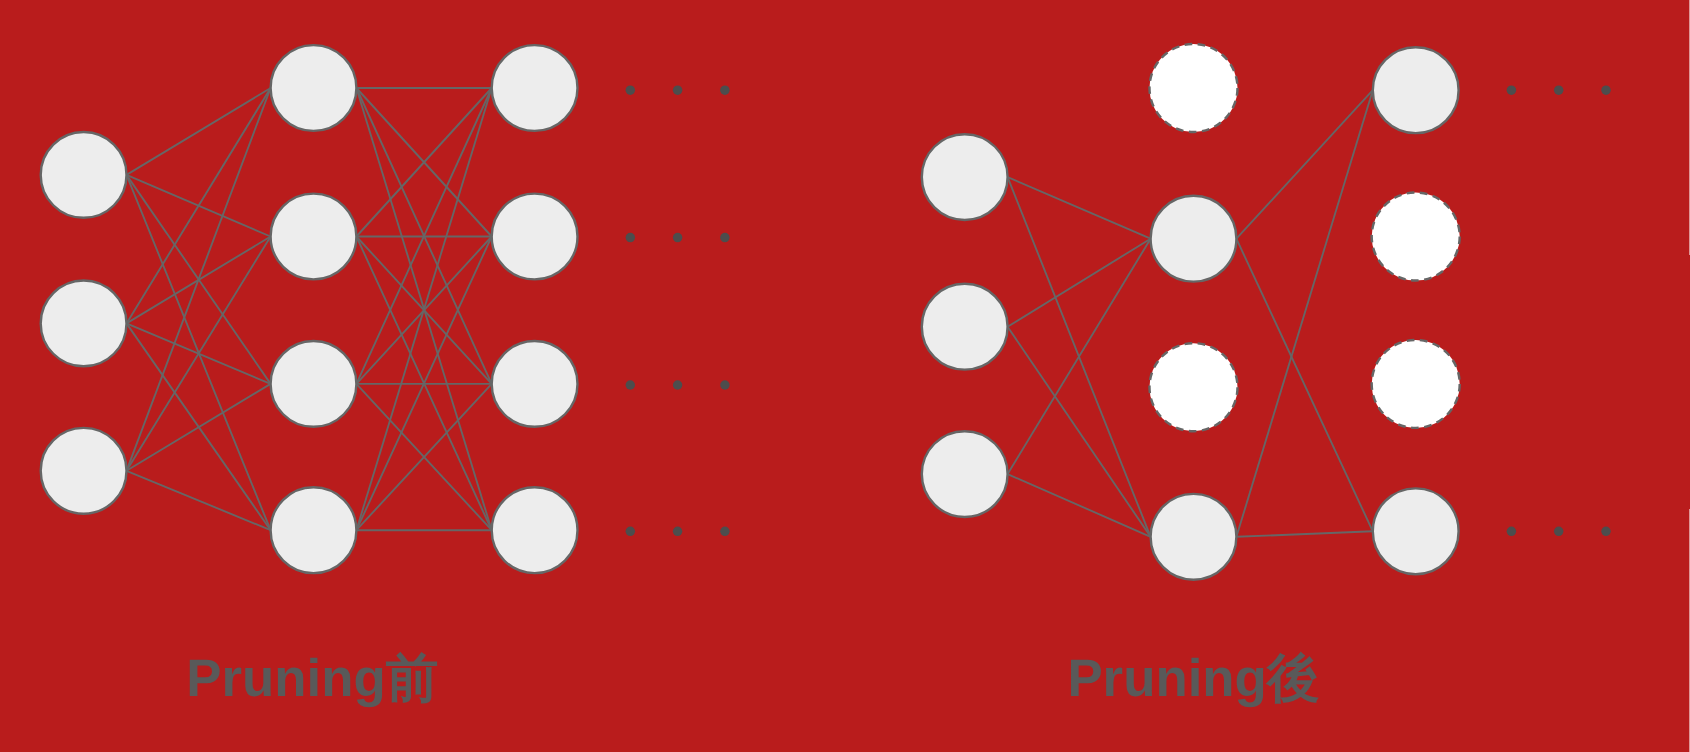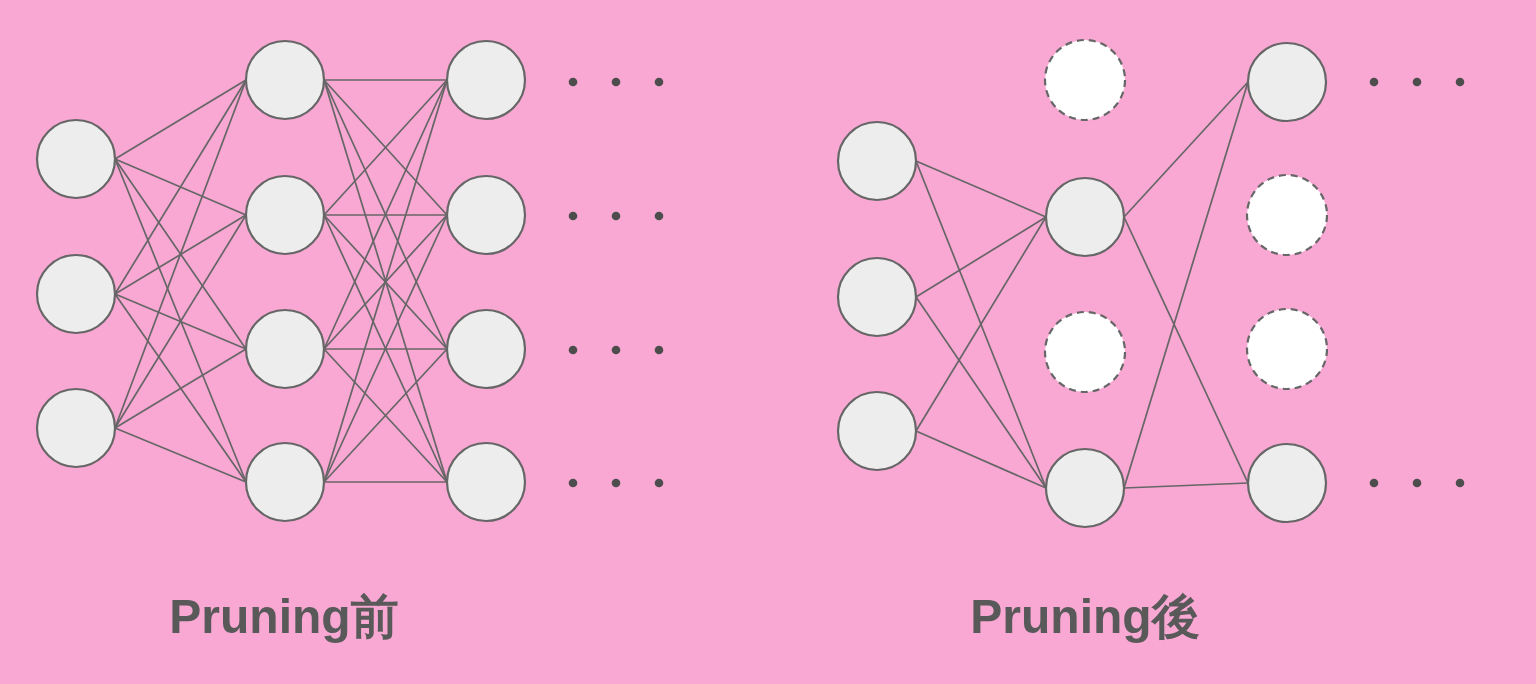--- a/index.html
+++ b/index.html
@@ -3,21 +3,21 @@
 <meta charset="utf-8">
 <style>
   html, body {
     margin: 0;
     padding: 0;
     background: #ffffff;
   }
   .page {
     width: 1536px;
     height: 684px;
-    background: #f9a8d4;
+    background: #b91c1c;
     overflow: hidden;
   }
   svg {
     display: block;
   }
   svg text {
     font-family: "Liberation Sans", "DejaVu Sans", sans-serif;
     font-weight: bold;
   }
 </style>

